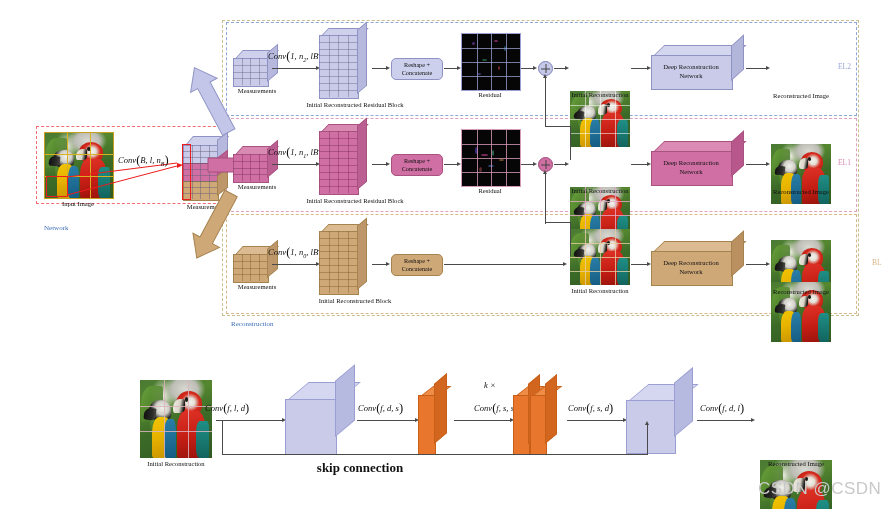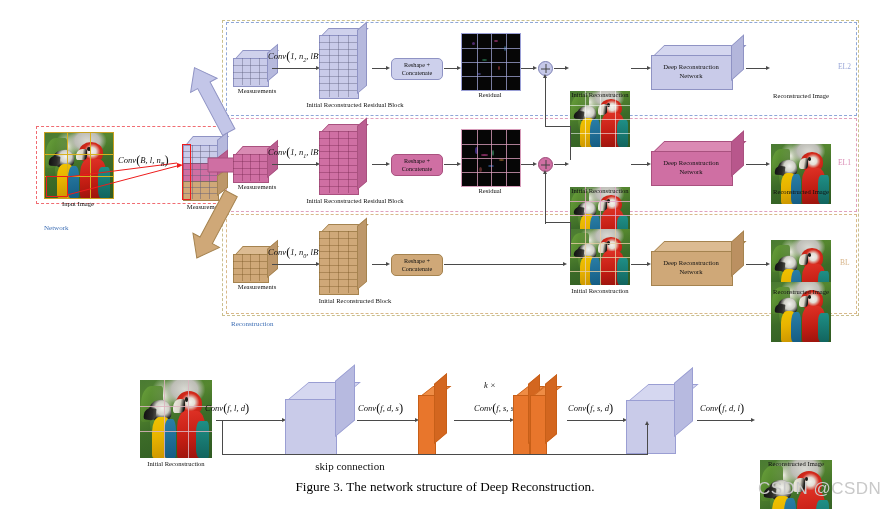--- a/index.html
+++ b/index.html
@@ -554,21 +554,21 @@
         <div class="bg-body"></div>
         <div class="bg-wing"></div>
       <div class="rd-head"></div>
         <div class="rd-beak"></div>
         <div class="rd-eye"></div>
         <div class="rd-body"></div>
         <div class="rd-wing"></div>
     </div>
     <div class="lbl abs" data-name="bl-reconstructed-label" style="left:758px;top:92px;width:86px;">Reconstructed Image</div>
 
-    <div class="sidelab" data-name="bl-side-label" style="left:840px;top:62px;color:#d7b488;">BL</div>
+    <div class="sidelab" data-name="bl-side-label" style="left:872px;top:62px;color:#d7b488;">BL</div>
   </div>
 
   <div class="arrow-line" data-name="bl-to-el1-connector-v" style="left:570px;top:222px;width:1px;height:34px;"></div>
   <div class="arrow-line" data-name="bl-to-el1-connector-h" style="left:545px;top:222px;width:26px;height:1px;"></div>
   <div class="arrow-line" data-name="el1-to-el2-connector-v" style="left:570px;top:126px;width:1px;height:34px;"></div>
   <div class="arrow-line" data-name="el1-to-el2-connector-h" style="left:545px;top:126px;width:26px;height:1px;"></div>
 
 </div>
 
 <div class="abs" data-name="figure-3" style="left:0;top:368px;width:890px;height:141px;">
@@ -669,23 +669,22 @@
       <div class="rd-eye"></div>
       <div class="rd-body"></div>
       <div class="rd-wing"></div>
   </div>
   <div class="lbl abs" data-name="fig3-output-label" style="left:678px;top:92px;width:84px;">Reconstructed Image</div>
 
   <div class="arrow-line" data-name="fig3-skip-v-left" style="left:222px;top:52px;width:1px;height:34px;"></div>
   <div class="arrow-line" data-name="fig3-skip-h" style="left:222px;top:86px;width:425px;height:1px;"></div>
   <div class="arrow-line" data-name="fig3-skip-v-right" style="left:647px;top:56px;width:1px;height:31px;"></div>
   <div class="arrow-head ah-u" data-name="fig3-skip-arrowhead" style="left:645px;top:53px;"></div>
-  <div class="lbl abs" data-name="fig3-skip-label" style="left:290px;top:92px;width:120px;font-size:11px;">skip connection</div>
-
-  <div class="cap abs" data-name="figure-3-caption" style="left:0;top:111px;width:890px;text-align:center;">Figure 3. The network structure of Deep Reconstruction.</div>
+  <div class="lbl abs" data-name="fig3-skip-label" style="left:300px;top:92px;width:120px;font-size:13px;font-weight:bold;">skip connection</div>
+
 </div>
 
 <div class="watermark" data-name="watermark" style="left:758px;top:479px;">CSDN @CSDN</div>
 
 <style>
   [data-name="fig3-output-image"]{left:760px !important;top:14px !important;}
   [data-name="fig3-output-label"]{left:754px !important;}
   [data-name="fig3-conv-5-label"]{left:700px !important;}
   [data-name="watermark"]{top:478px;left:760px;}
 </style>

